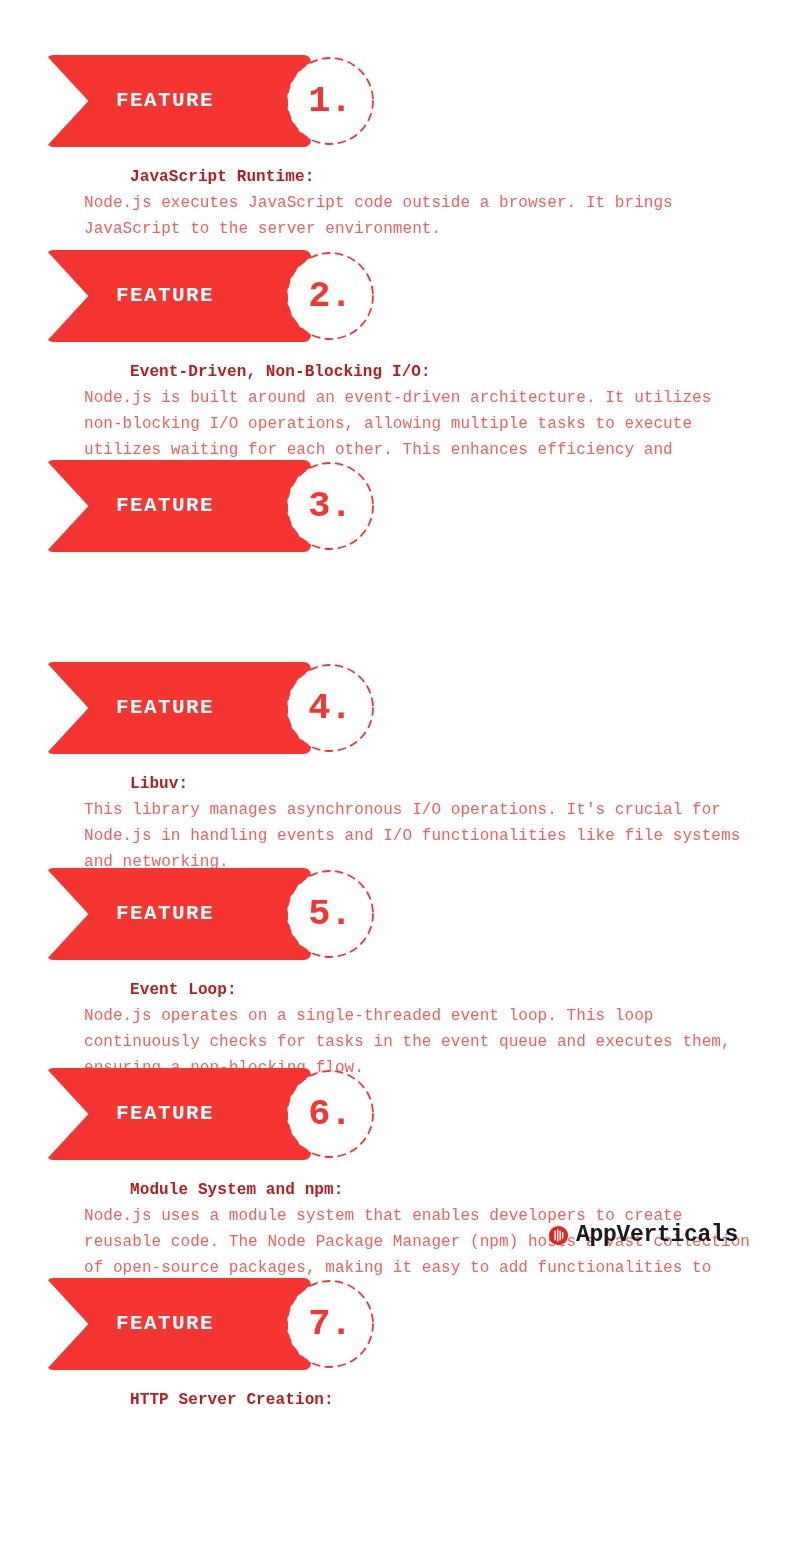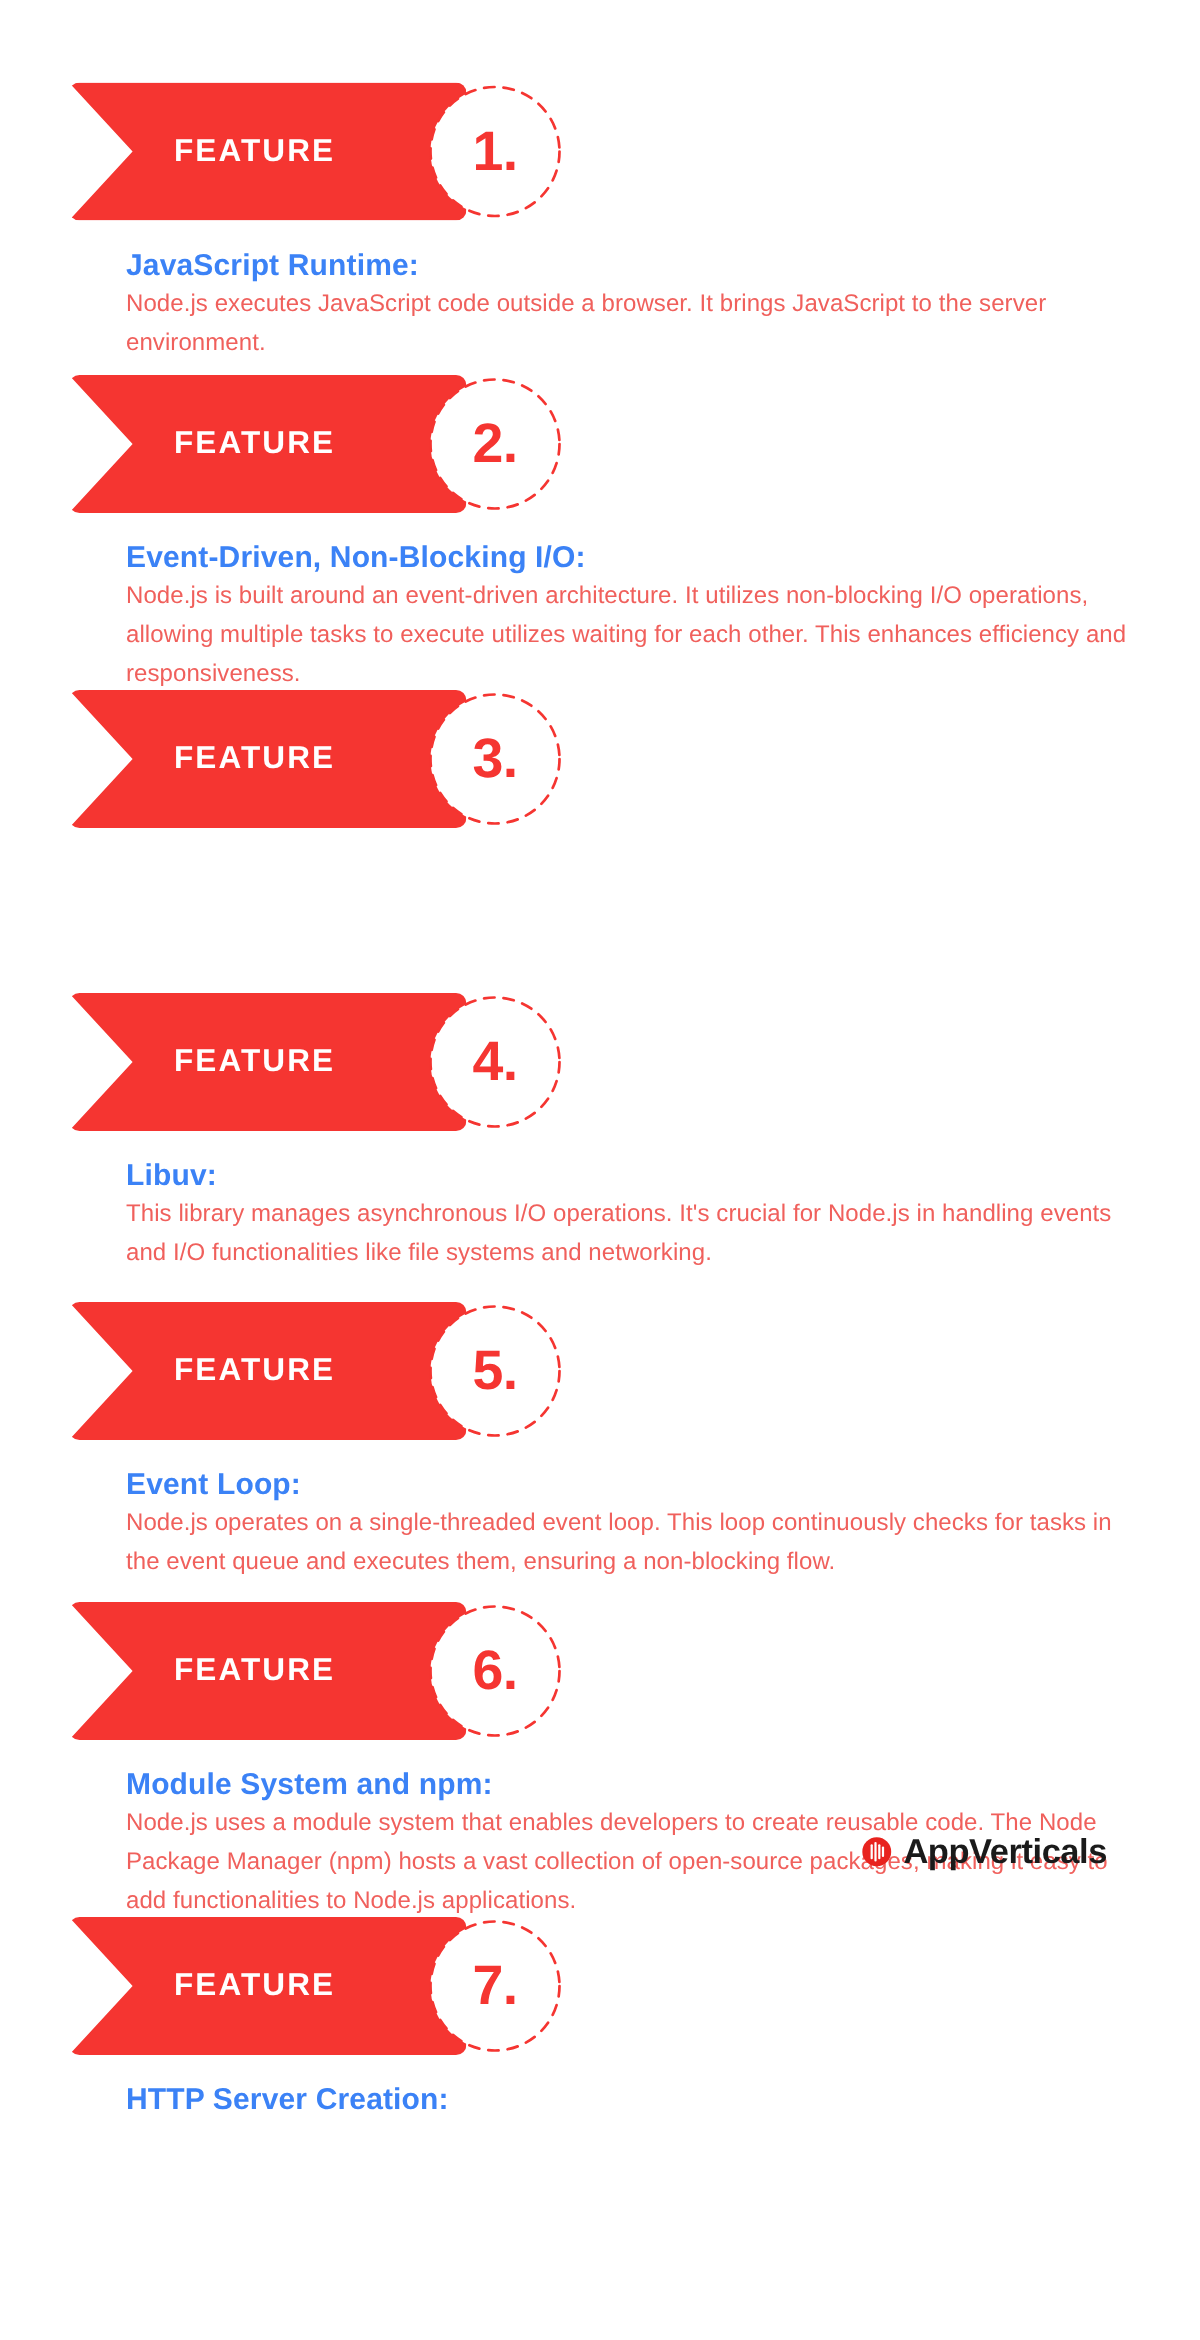--- a/index.html
+++ b/index.html
@@ -10,20 +10,21 @@
     background: #ffffff;
     font-family: "Liberation Sans", sans-serif;
     overflow: hidden;
   }
 
   .page {
     position: relative;
     width: 800px;
     height: 1296px;
     background: #ffffff;
+    font-family: Liberation Mono, monospace;
   }
 
   
   .feature-block {
     position: relative;
     width: 800px;
   }
 
   
   .banner-row {
@@ -94,25 +95,26 @@
   }
 
   
   .feature-text {
     margin-left: 84px;
     width: 672px;
     padding-top: 17px;
   }
 
   .feature-title {
-    color: #3b82f6;
-    font-size: 20px;
+    color: #b91c1c;
+    font-size: 16px;
     font-weight: bold;
     line-height: 26px;
     letter-spacing: 0.1px;
+    margin-left: 46px;
   }
 
   .feature-desc {
     color: #F0605C;
     font-size: 16px;
     line-height: 26px;
     letter-spacing: 0.05px;
   }
 
   

